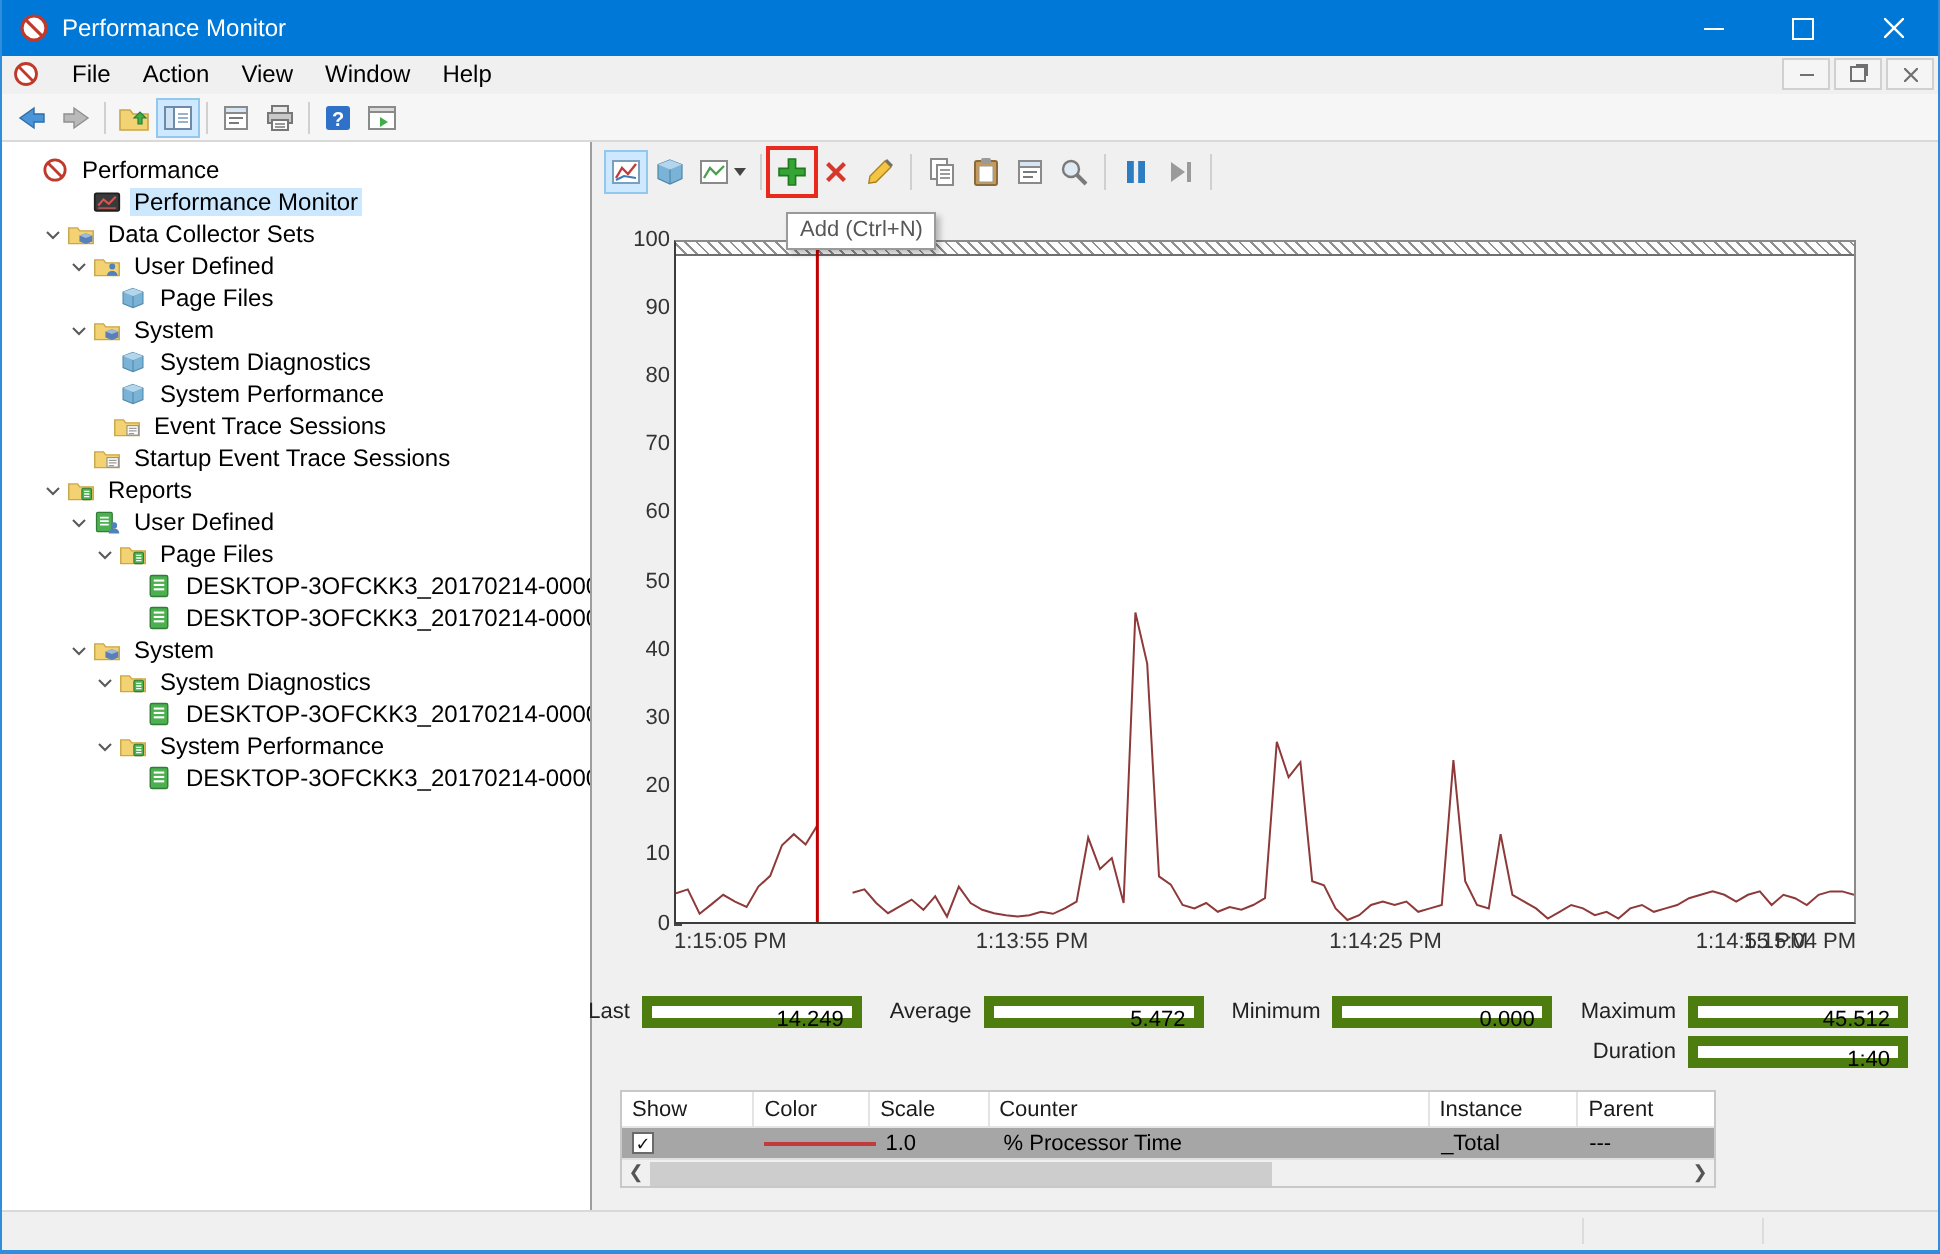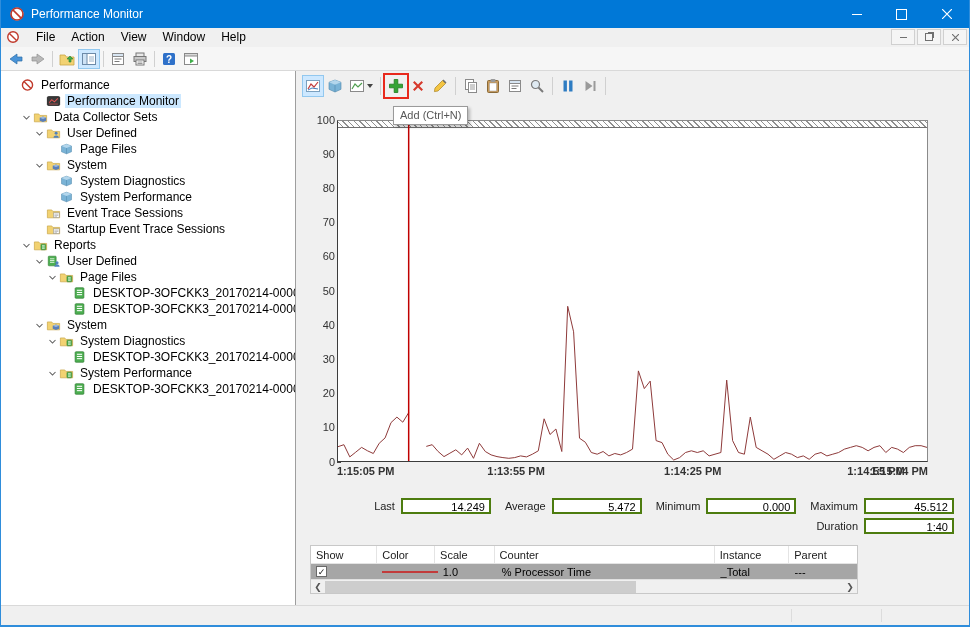--- a/index.html
+++ b/index.html
@@ -65,28 +65,28 @@
   
   .ylabels { position:absolute; left:4px; top:49px; width:37px; height:342px; }
   .ylabels span { position:absolute; right:2px; font-size:11px; color:#333; }
   .ytick { position:absolute; left:37px; width:4px; height:1px; background:#444; }
   .plot { position:absolute; left:41px; top:49px; width:591px; height:342px; background:#fff;
           border:1px solid #8a8a8a; border-left:1px solid #3c3c3c; border-bottom:1px solid #3c3c3c; }
   .hatch { position:absolute; left:0; top:0; right:0; height:7px; border-bottom:1px solid #6f6f6f;
            background:repeating-linear-gradient(45deg,#fdfdfd 0 3px,#8f8f8f 3px 4px); }
   .plot svg { position:absolute; left:0; top:0; }
   .xlabels { position:absolute; left:41px; top:394px; width:591px; height:14px; font-size:11px; color:#333; }
-  .xlabels span { position:absolute; white-space:nowrap;font-weight:bold; }
+  .xlabels span { position:absolute; white-space:nowrap; }
 
   
   .statrow { position:absolute; right:15px; display:flex; align-items:center; font-size:11px; }
   .statrow.r1 { top:427px; }
   .statrow.r2 { top:447px; }
   .stat-label { margin:0 6px 0 14px; color:#222; }
-  .stat-box { width:90px; height:16px; background:#fff; border:2px solid #4d7c0f; text-align:right; padding:1px 4px 0 0; }
+  .stat-box { width:110px; height:16px; background:#fff; border:5px solid #4d7c0f; text-align:right; padding:1px 4px 0 0; }
 
   
   .ctable { position:absolute; left:14px; top:474px; width:548px; background:#fff; border:1px solid #c8c8c8; font-size:11px; }
   .thead { display:flex; height:18px; align-items:center; border-bottom:1px solid #e4e4e4; }
   .thead .col { padding-left:5px; height:100%; display:flex; align-items:center; border-right:1px solid #e4e4e4; color:#1a1a1a; }
   .trowdata { display:flex; height:15px; align-items:center; background:#a6a6a6; }
   .trowdata .col { padding-left:5px; height:100%; display:flex; align-items:center; }
   .c-show{width:78px;} .c-color{width:68px;} .c-scale{width:70px;} .c-counter{width:262px;} .c-instance{width:88px;} .c-parent{width:80px; border-right:none!important;}
   .chk { width:11px; height:11px; background:#fff; border:1px solid #6a6a6a; font-size:9px; line-height:10px; text-align:center; color:#111; }
   .swatch { width:56px; height:2px; }
@@ -281,21 +281,21 @@
         </div>
         <div class="trow" style="padding-left: 45px;">
           <span class="chev"></span>
           <span class="tico"><svg viewBox="0 0 16 16">
               <path d="M8 2.5l5.7 2.1v6.6L8 13.5 2.3 11.2V4.6z" fill="#7ab3d6" stroke="#4e87ab" stroke-width=".6"></path>
               <path d="M8 2.5l5.7 2.1L8 6.9 2.3 4.6z" fill="#b3d6ec"></path>
               <path d="M8 6.9v6.6" stroke="#4e87ab" stroke-width=".6"></path>
             </svg></span>
           <span class="lbl">System Performance</span>
         </div>
-        <div class="trow" style="padding-left: 32px;">
+        <div class="trow" style="padding-left: 42px;">
           <span class="chev"></span>
           <span class="tico"><svg viewBox="0 0 16 16">
               <path d="M1 4.5h5l1.3 1.7H15v7.3H1z" fill="#f2d272" stroke="#c9a648" stroke-width=".8"></path>
               <rect x="8" y="7.8" width="6.5" height="5.4" fill="#fff" stroke="#8a8a8a" stroke-width=".6"></rect>
               <path d="M9 9.3h4.5M9 10.8h4.5M9 12.3h3" stroke="#9a9a9a" stroke-width=".7"></path>
             </svg></span>
           <span class="lbl">Event Trace Sessions</span>
         </div>
         <div class="trow" style="padding-left: 32px;">
           <span class="chev"></span>

